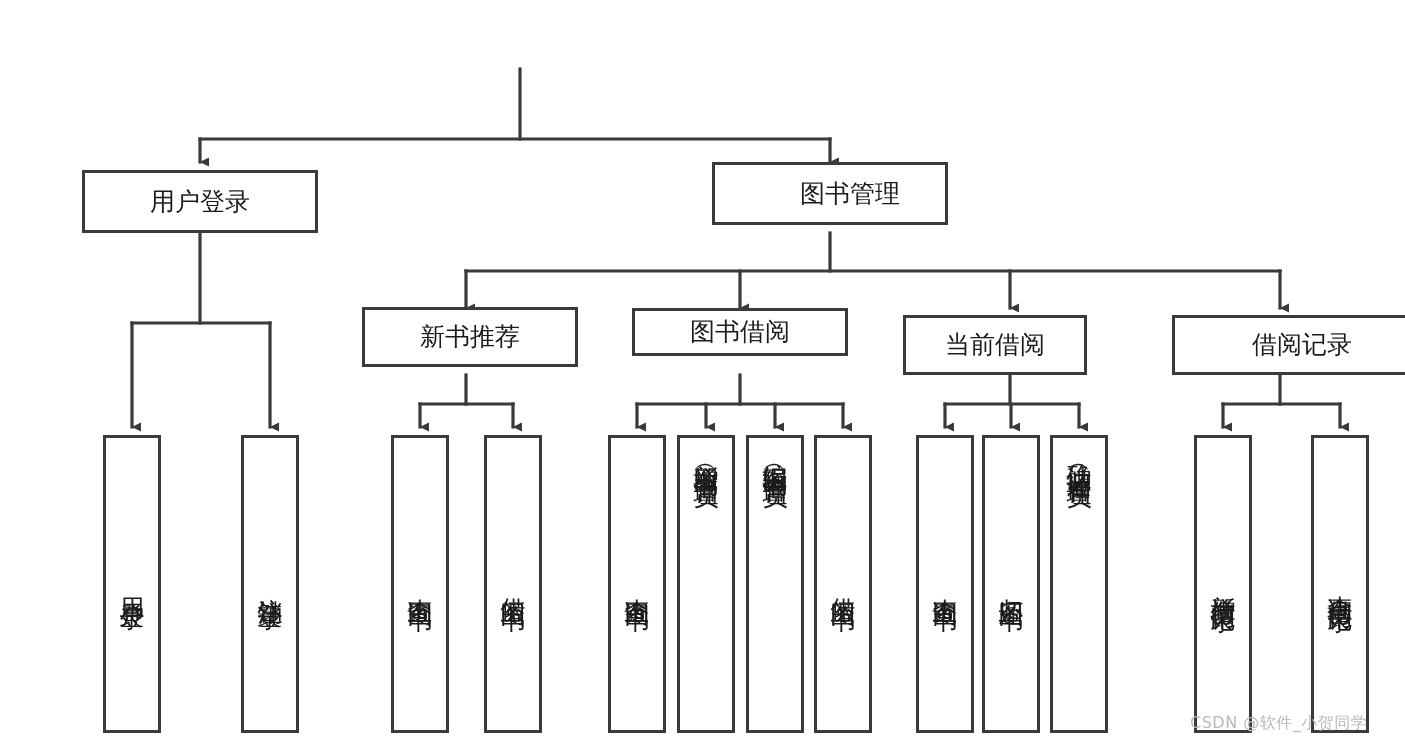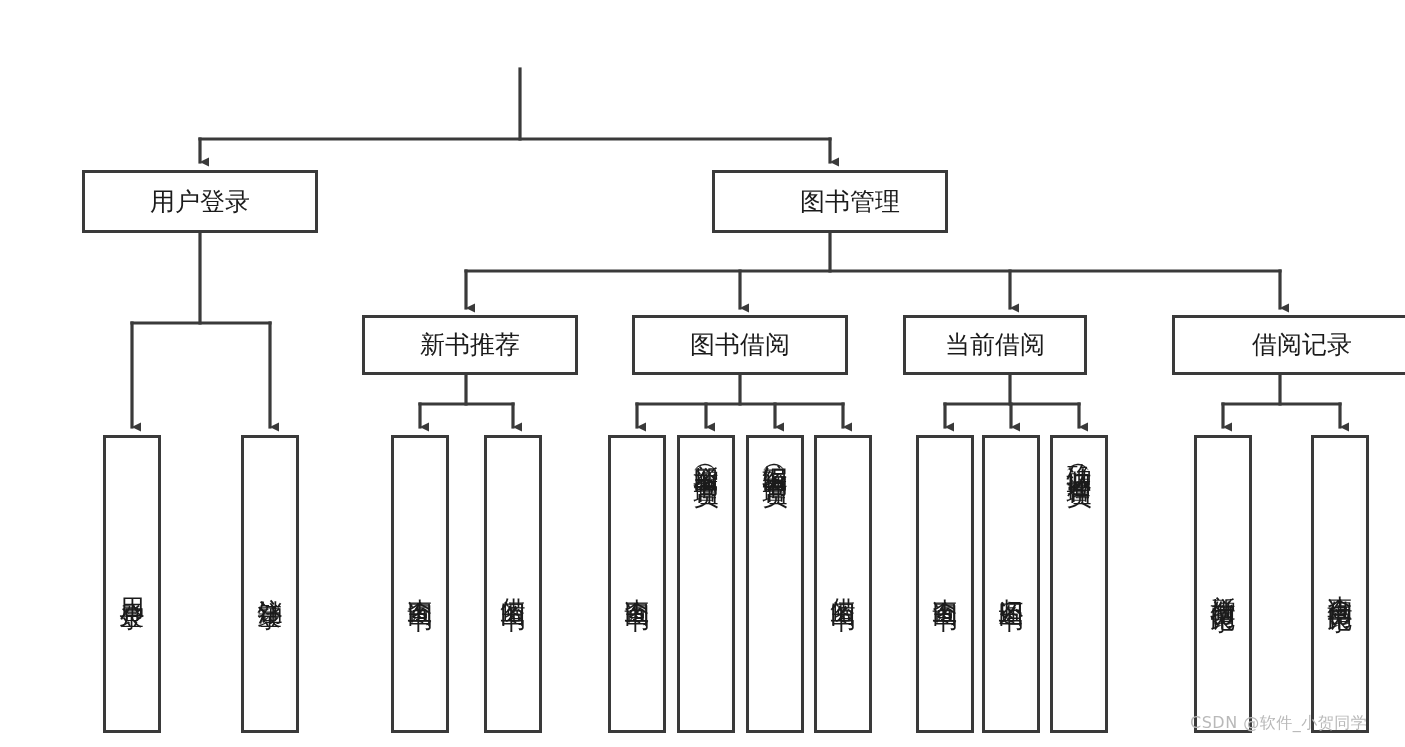--- a/index.html
+++ b/index.html
@@ -127,29 +127,29 @@
       <path d="M 1223 404 L 1223 427" marker-end="url(#arrowhead)"></path>
       <path d="M 1340 404 L 1340 427" marker-end="url(#arrowhead)"></path>
     </g>
   </svg>
 
 
   <div class="node horizontal" style="left:82px; top:170px; width:236px; height:63px;">
     <span class="label">用户登录</span>
   </div>
 
-  <div class="node horizontal" style="left:712px; top:170px; width:236px; height:63px;padding-left:40px;">
+  <div class="node horizontal" style="left:712px; top:162px; width:236px; height:63px;padding-left:40px;">
     <span class="label">图书管理</span>
   </div>
 
-  <div class="node horizontal" style="left:362px; top:315px; width:216px; height:60px;">
+  <div class="node horizontal" style="left:362px; top:307px; width:216px; height:60px;">
     <span class="label">新书推荐</span>
   </div>
 
-  <div class="node horizontal" style="left:632px; top:315px; width:216px; height:60px;">
+  <div class="node horizontal" style="left:632px; top:308px; width:216px; height:48px;">
     <span class="label">图书借阅</span>
   </div>
 
   <div class="node horizontal" style="left:903px; top:315px; width:184px; height:60px;">
     <span class="label">当前借阅</span>
   </div>
 
   <div class="node horizontal" style="left:1172px; top:315px; width:260px; height:60px;">
     <span class="label">借阅记录</span>
   </div>

